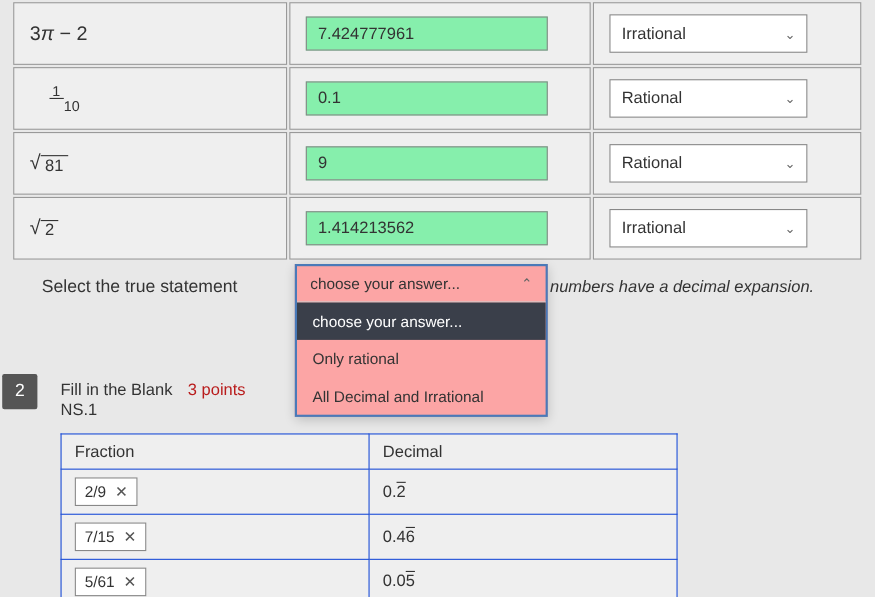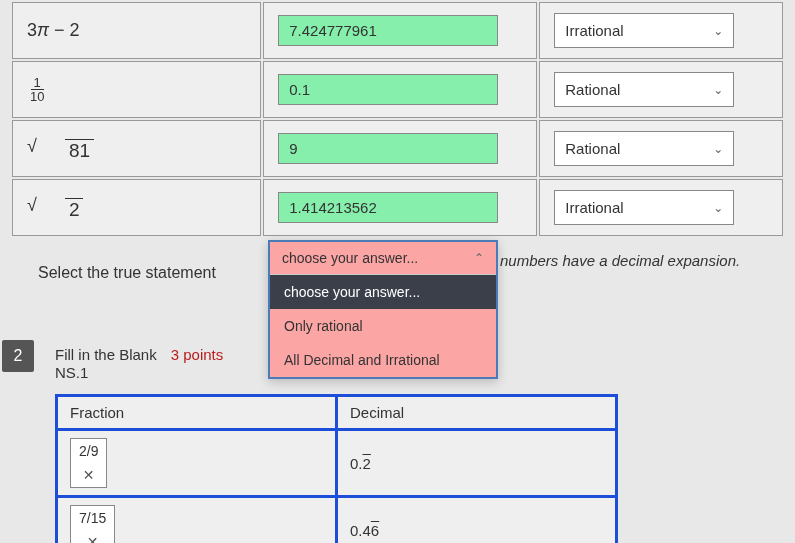--- a/index.html
+++ b/index.html
@@ -49,29 +49,29 @@
 .chev { font-size: 12px; color: #666; }
 .frac {
   display: inline-flex;
   flex-direction: column;
   align-items: center;
   font-size: 13px;
   line-height: 1;
   vertical-align: middle;
 }
 .frac .num { border-bottom: 1px solid #333; padding: 0 3px; }
-.frac .den { padding: 0 3px; }
+.frac .den { padding: 0 3px; margin-left: 28px; }
 .sqrt-sym { display: inline-flex; align-items: flex-start; }
 .sqrt-sym .rad { font-size: 18px; }
-.sqrt-sym .inner { border-top: 1.5px solid #333; padding: 0 4px; font-size: 19px; margin-top: 3px; margin-left: 28px; }
+.sqrt-sym .inner { border-top: 1.5px solid #333; padding: 0 4px; font-size: 15px; margin-top: 3px; }
 
 .statement-row {
   position: absolute;
   left: 38px;
-  top: 264px;
+  top: 252px;
   font-size: 16px;
   color: #333;
 }
 .statement-after {
   position: absolute;
   left: 500px;
   top: 252px;
   font-size: 15px;
   color: #333;
   font-style: italic;
@@ -134,38 +134,37 @@
   font-size: 15px;
 }
 
 .frac-table {
   position: absolute;
   left: 55px;
   top: 394px;
   border-collapse: collapse;
 }
 .frac-table td, .frac-table th {
-  border: 3px solid #1d4ed8;
+  border: 1px solid #1d4ed8;
   padding: 7px 12px;
   font-size: 15px;
   text-align: left;
   background: #efefef;
 }
 .frac-table th { font-weight: normal; }
 .col-frac { width: 280px; }
 .col-dec2 { width: 280px; }
 .ans-box {
   display: inline-flex;
   align-items: center;
   gap: 8px;
   border: 1px solid #888;
   background: #fff;
   padding: 4px 8px;
   font-size: 14px;
-  flex-direction: column;
 }
 .xmark { color: #555; font-size: 14px; }
 .overline { text-decoration: overline; text-decoration-thickness: 1px; }
 .dec2-row2 { border-bottom: 2px solid #000 !important; }
 
 </style>
 </head>
 <body>
 
 <table class="top-table">

